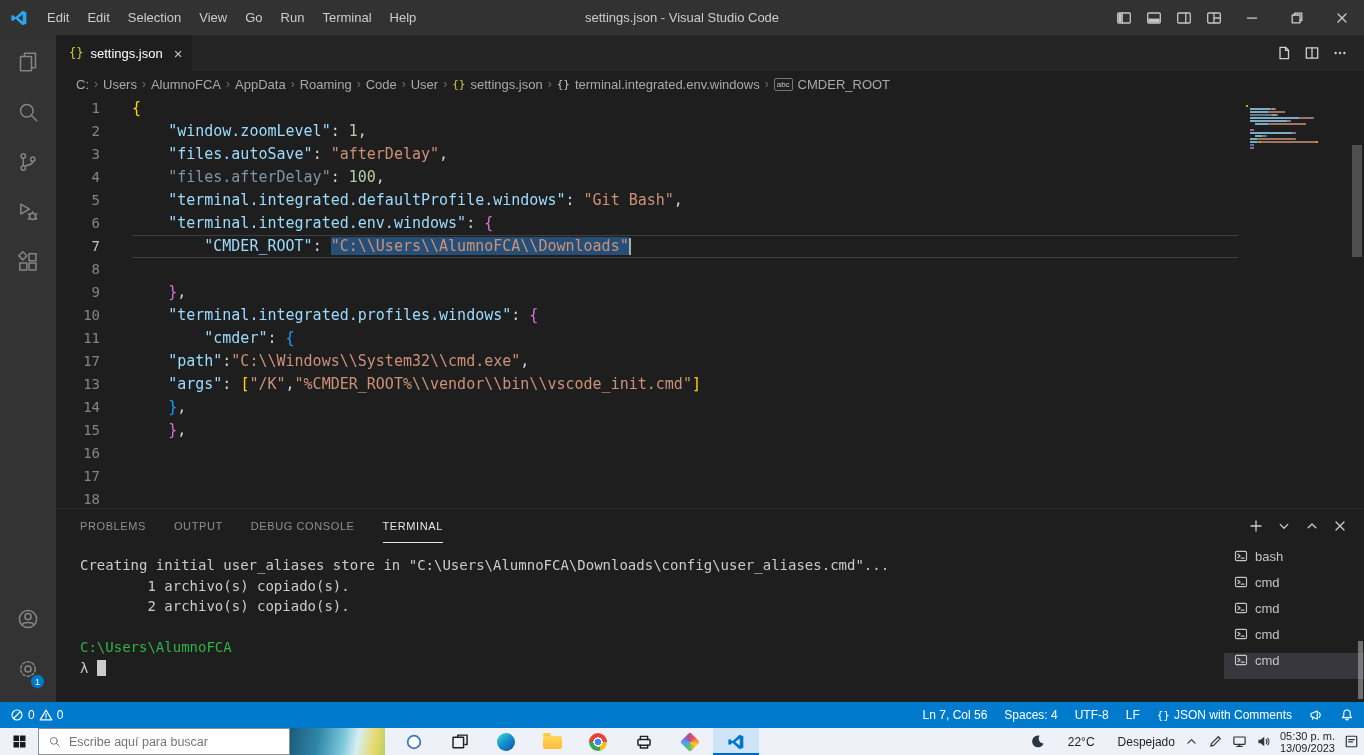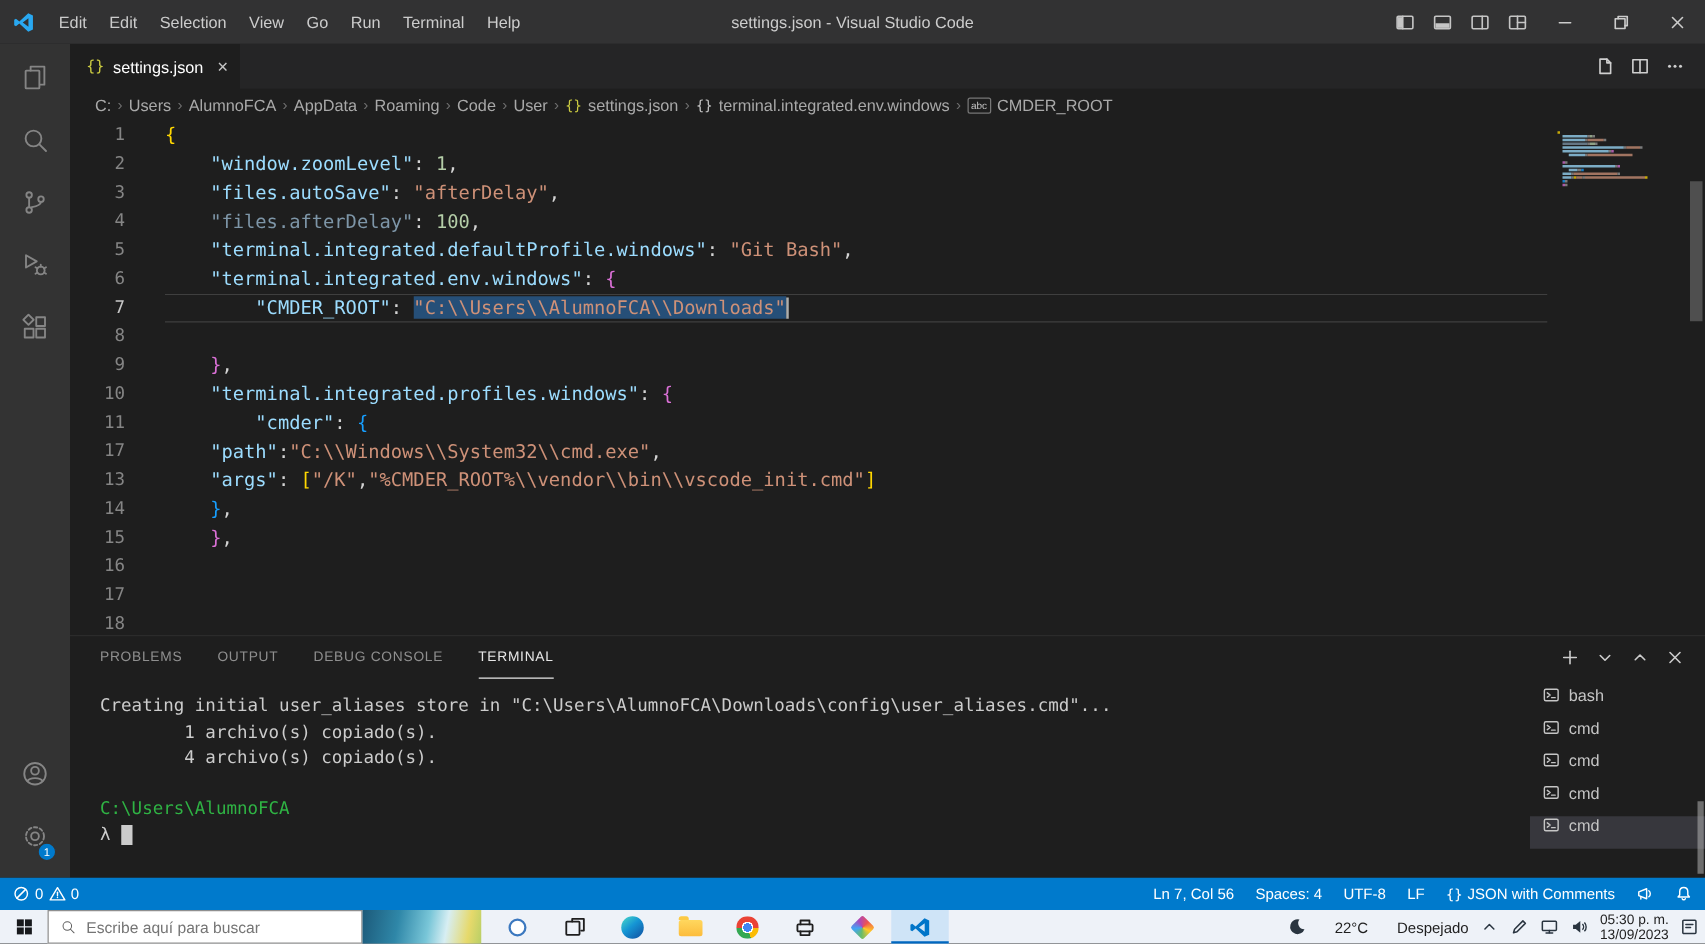--- a/index.html
+++ b/index.html
@@ -531,21 +531,21 @@
                 <line x1="4" y1="4" x2="12" y2="12"></line>
                 <line x1="12" y1="4" x2="4" y2="12"></line>
               </svg>
             </span>
           </div>
       </div>
       <div class="panel-body">
         <div class="term">
             <div class="t-line">Creating initial user_aliases store in "C:\Users\AlumnoFCA\Downloads\config\user_aliases.cmd"...</div>
             <div class="t-line">        1 archivo(s) copi​ado(s).</div>
-            <div class="t-line">        4 archivo(s) copiado(s).</div>
+            <div class="t-line">        2 archivo(s) copiado(s).</div>
             <div class="t-line"></div>
             <div class="t-line green">C:\Users\AlumnoFCA</div>
             <div class="t-line">λ <span class="t-cursor"></span></div>
           </div>
         <div class="termlist">
             <div class="tl-row">
               <span class="icon tl-icon">
                 <svg viewBox="0 0 16 16" fill="none" stroke="currentColor" stroke-width="1.3" stroke-linecap="round" stroke-linejoin="round">
                   <rect x="1.7" y="2.7" width="12.6" height="10.6" rx="1.4"></rect>
                   <path d="M4.4 6l2.6 2-2.6 2"></path>

